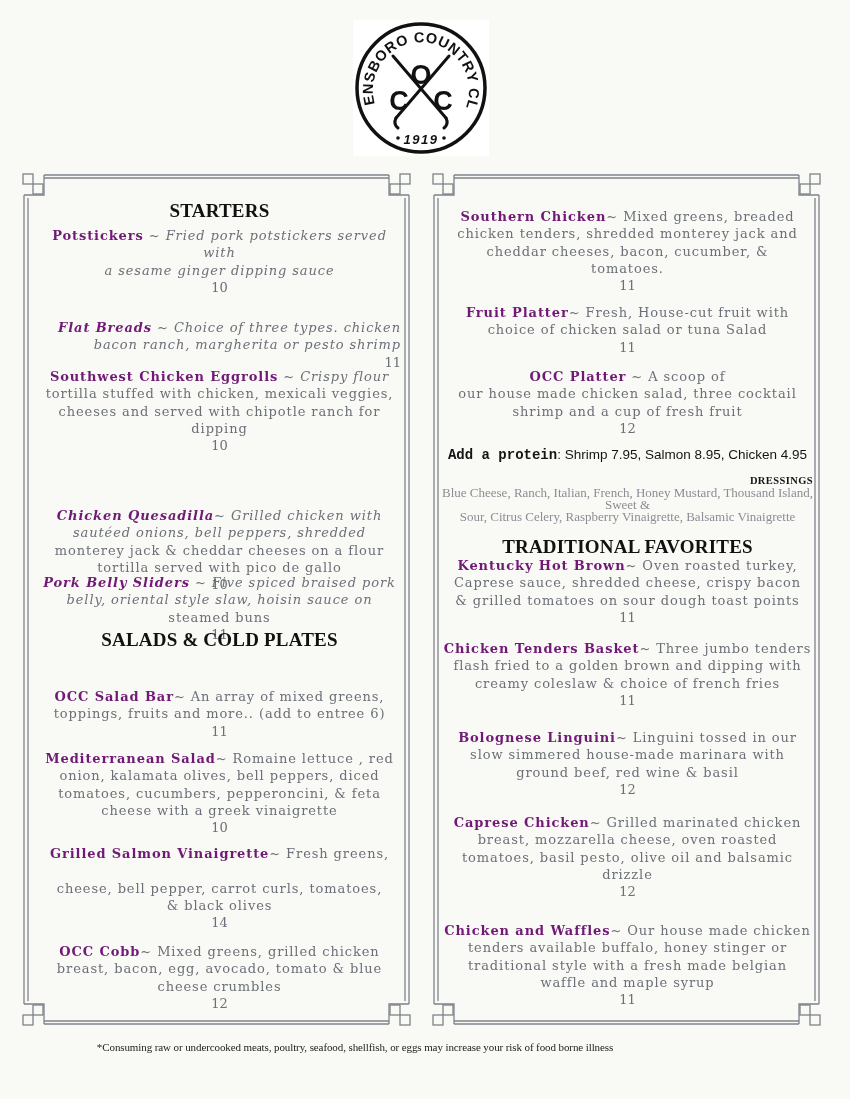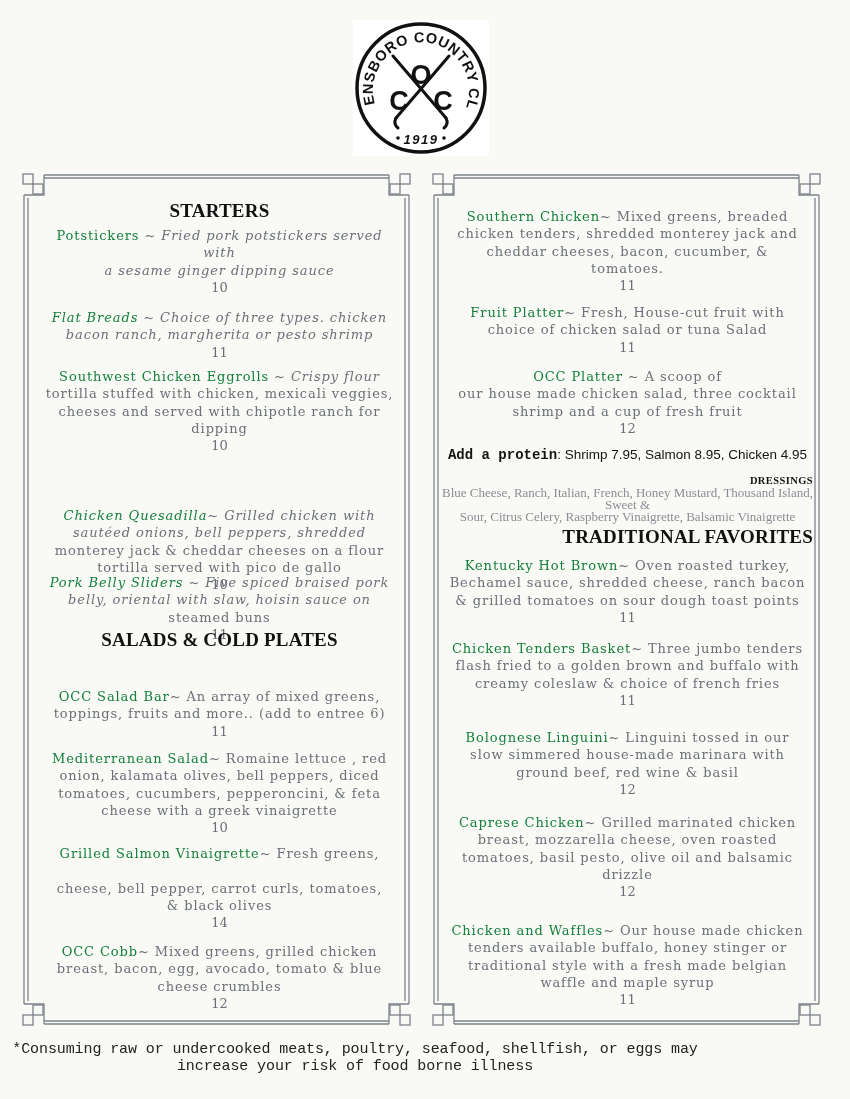--- a/index.html
+++ b/index.html
@@ -26,38 +26,38 @@
     }
 
     .section-title {
       font-family: "Liberation Serif", serif;
       font-weight: bold; color: #111;
       font-size: 19px; letter-spacing: 0.2px;
       line-height: 22px;
     }
 
     .item { font-size: 13px; line-height: 17.3px; letter-spacing: 0.9px; color: #6b7078; }
-    .item .name { color: #15803d; font-weight: normal; letter-spacing: 0.9px; }
+    .item .name { color: #701a75; font-weight: bold; letter-spacing: 0.9px; }
     .item .sep { color: #6b7078; }
     .item .desc-it { font-style: italic; }
     .item .price { display: block; letter-spacing: 0; font-size: 13px; line-height: 18px; }
 
     .protein {
       font-family: "Liberation Sans", sans-serif;
       font-size: 13.5px; color: #141414; letter-spacing: 0;
       line-height: 18px; white-space: nowrap;
     }
     .protein .lbl { font-weight: bold; font-family: Liberation Mono, monospace; font-size: 14px; }
 
     .dress-title { font-family: "Liberation Serif", serif; font-weight: bold; font-size: 10.5px; color: #141414; line-height: 12px; letter-spacing: 0.4px; }
     .dress-list { font-family: "Liberation Serif", serif; font-size: 13px; line-height: 12px; color: #8a8e94; }
 
     .footer {
       position: absolute; left: 0; width: 710px; top: 1041px; text-align: center;
-      font-family: Liberation Mono, monospace; font-size: 15px; color: #222;
+      font-family: Liberation Serif, serif; font-size: 11px; color: #222;
       letter-spacing: -0.1px;
     }
 
     .abs { position: absolute; left: 0; right: 0; }
   </style>
 </head>
 <body>
 
 <div class="logo-wrap">
   <svg viewBox="0 0 136 136">
@@ -118,21 +118,21 @@
 
   <div class="content">
     <div class="abs section-title" style="top:27px;">STARTERS</div>
 
     <div class="abs item" style="top:54px;">
       <span class="name">Potstickers</span><span class="sep"> ~ </span><span class="desc-it">Fried pork potstickers served with</span><br>
       <span class="desc-it">a sesame ginger dipping sauce</span>
       <span class="price">10</span>
     </div>
 
-    <div class="abs item" style="top:136px;">
+    <div class="abs item" style="top:146px;text-align:right;">
       <span class="name desc-it">Flat Breads</span><span class="sep"> ~ </span><span class="desc-it">Choice of three types. chicken</span><br>
       <span class="desc-it">bacon ranch, margherita or pesto shrimp</span>
       <span class="price">11</span>
     </div>
 
     <div class="abs item" style="top:195px;">
       <span class="name">Southwest Chicken Eggrolls</span><span class="sep"> ~ </span><span class="desc-it">Crispy flour</span><br>
       <span>tortilla stuffed with chicken, mexicali veggies,</span><br>
       <span>cheeses and served with chipotle ranch for</span><br>
       <span>dipping</span>
@@ -142,21 +142,21 @@
     <div class="abs item" style="top:298px;margin-top:36px;">
       <span class="name desc-it">Chicken Quesadilla</span><span class="sep">~ </span><span class="desc-it">Grilled chicken with</span><br>
       <span class="desc-it">sautéed onions, bell peppers, shredded</span><br>
       <span>monterey jack &amp; cheddar cheeses on a flour</span><br>
       <span>tortilla served with pico de gallo</span>
       <span class="price">10</span>
     </div>
 
     <div class="abs item" style="top:401px;">
       <span class="name desc-it">Pork Belly Sliders</span><span class="sep"> ~ </span><span class="desc-it">Five spiced braised pork</span><br>
-      <span class="desc-it">belly, oriental with slaw, hoisin sauce on</span><br>
+      <span class="desc-it">belly, oriental style slaw, hoisin sauce on</span><br>
       <span>steamed buns</span>
       <span class="price">11</span>
     </div>
 
     <div class="abs section-title" style="top:456px;">SALADS &amp; COLD PLATES</div>
 
     <div class="abs item" style="top:515px;">
       <span class="name">OCC Salad Bar</span><span class="sep">~ </span><span>An array of mixed greens,</span><br>
       <span>toppings, fruits and more.. (add to entree 6)</span>
       <span class="price">11</span>
@@ -238,32 +238,32 @@
     <div class="abs protein" style="top:273px;">
       <span class="lbl">Add a protein</span><span>:  Shrimp  7.95,  Salmon 8.95,  Chicken 4.95</span>
     </div>
 
     <div class="abs dress-title" style="top:302px;text-align:right;">DRESSINGS</div>
     <div class="abs dress-list" style="top:314px;">
       <span>Blue Cheese, Ranch, Italian, French, Honey Mustard, Thousand Island, Sweet &amp;</span><br>
       <span>Sour, Citrus Celery, Raspberry Vinaigrette, Balsamic Vinaigrette</span>
     </div>
 
-    <div class="abs section-title" style="top:353px;text-align:right;">TRADITIONAL FAVORITES</div>
+    <div class="abs section-title" style="top:363px;">TRADITIONAL FAVORITES</div>
 
     <div class="abs item" style="top:384px;">
       <span class="name">Kentucky Hot Brown</span><span class="sep">~ </span><span>Oven roasted turkey,</span><br>
-      <span>Bechamel sauce, shredded cheese, ranch bacon</span><br>
+      <span>Caprese sauce, shredded cheese, crispy bacon</span><br>
       <span>&amp; grilled tomatoes on sour dough toast points</span>
       <span class="price">11</span>
     </div>
 
     <div class="abs item" style="top:467px;">
       <span class="name">Chicken Tenders Basket</span><span class="sep">~ </span><span>Three jumbo tenders</span><br>
-      <span>flash fried to a golden brown and buffalo with</span><br>
+      <span>flash fried to a golden brown and dipping with</span><br>
       <span>creamy coleslaw &amp; choice of french fries</span>
       <span class="price">11</span>
     </div>
 
     <div class="abs item" style="top:556px;">
       <span class="name">Bolognese Linguini</span><span class="sep">~ </span><span>Linguini tossed in our</span><br>
       <span>slow simmered house-made marinara with</span><br>
       <span>ground beef, red wine &amp; basil</span>
       <span class="price">12</span>
     </div>

